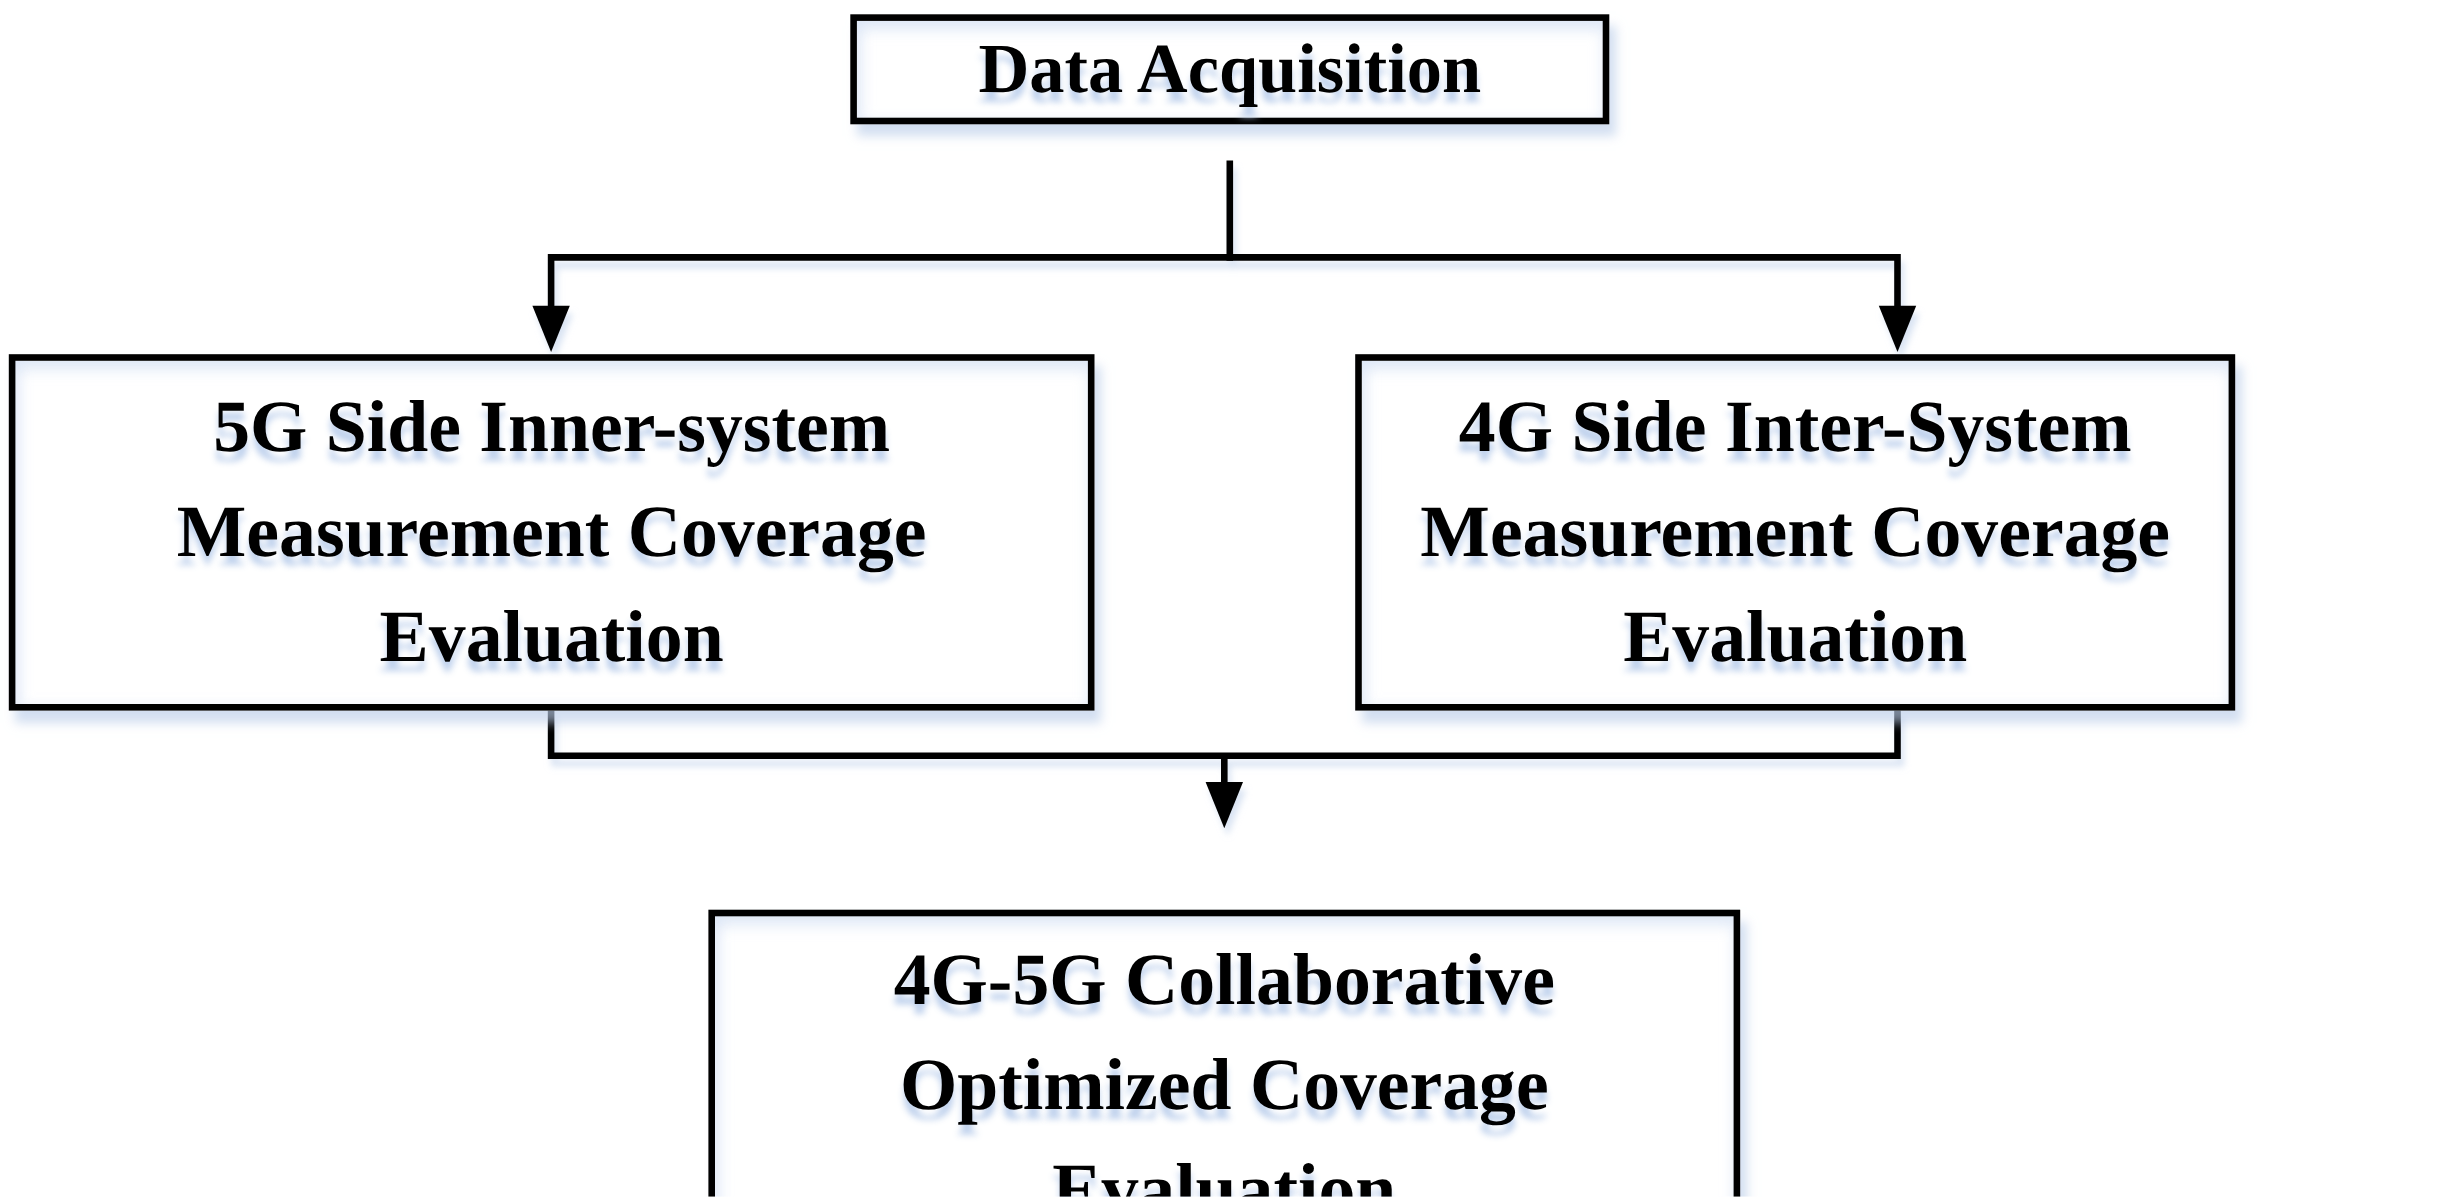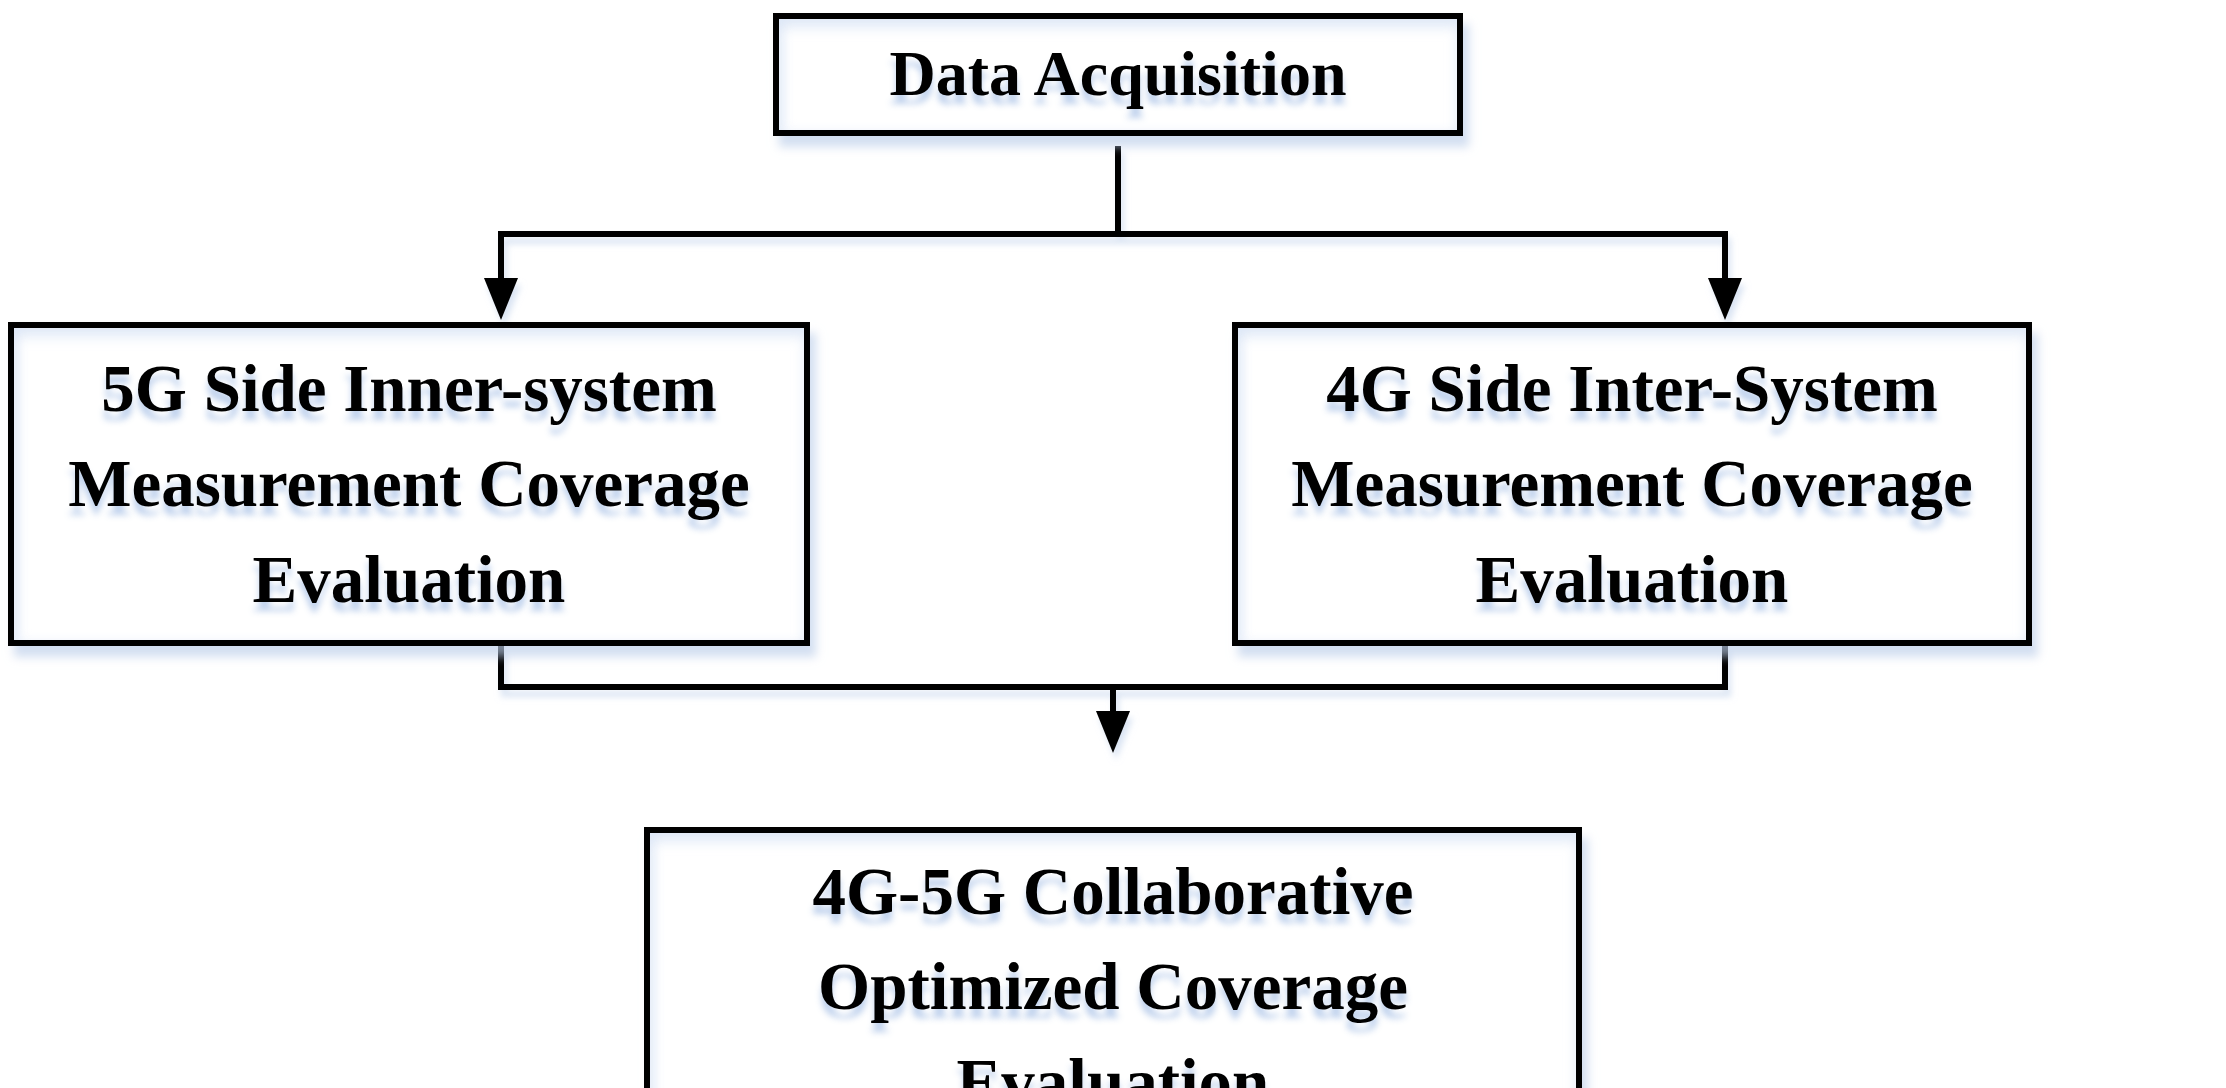--- a/index.html
+++ b/index.html
@@ -38,28 +38,28 @@
     box-shadow:
       6px 11px 9px rgba(188, 206, 233, 0.65),
       inset 0 9px 12px rgba(205, 221, 243, 0.55),
       inset 7px 0 10px rgba(214, 227, 246, 0.35);
     text-shadow: 0 9px 6px rgba(181, 202, 234, 0.85);
   }
   #node-top {
     left: 773px;
     top: 13px;
     width: 690px;
-    height: 123px;
+    height: 100px;
     font-size: 64px;
     line-height: 1.1;
   }
   #node-left {
     left: 8px;
     top: 322px;
-    width: 802px;
+    width: 987px;
     height: 324px;
     font-size: 67px;
     line-height: 1.42;
   }
   #node-right {
     left: 1232px;
     top: 322px;
     width: 800px;
     height: 324px;
     font-size: 67px;

